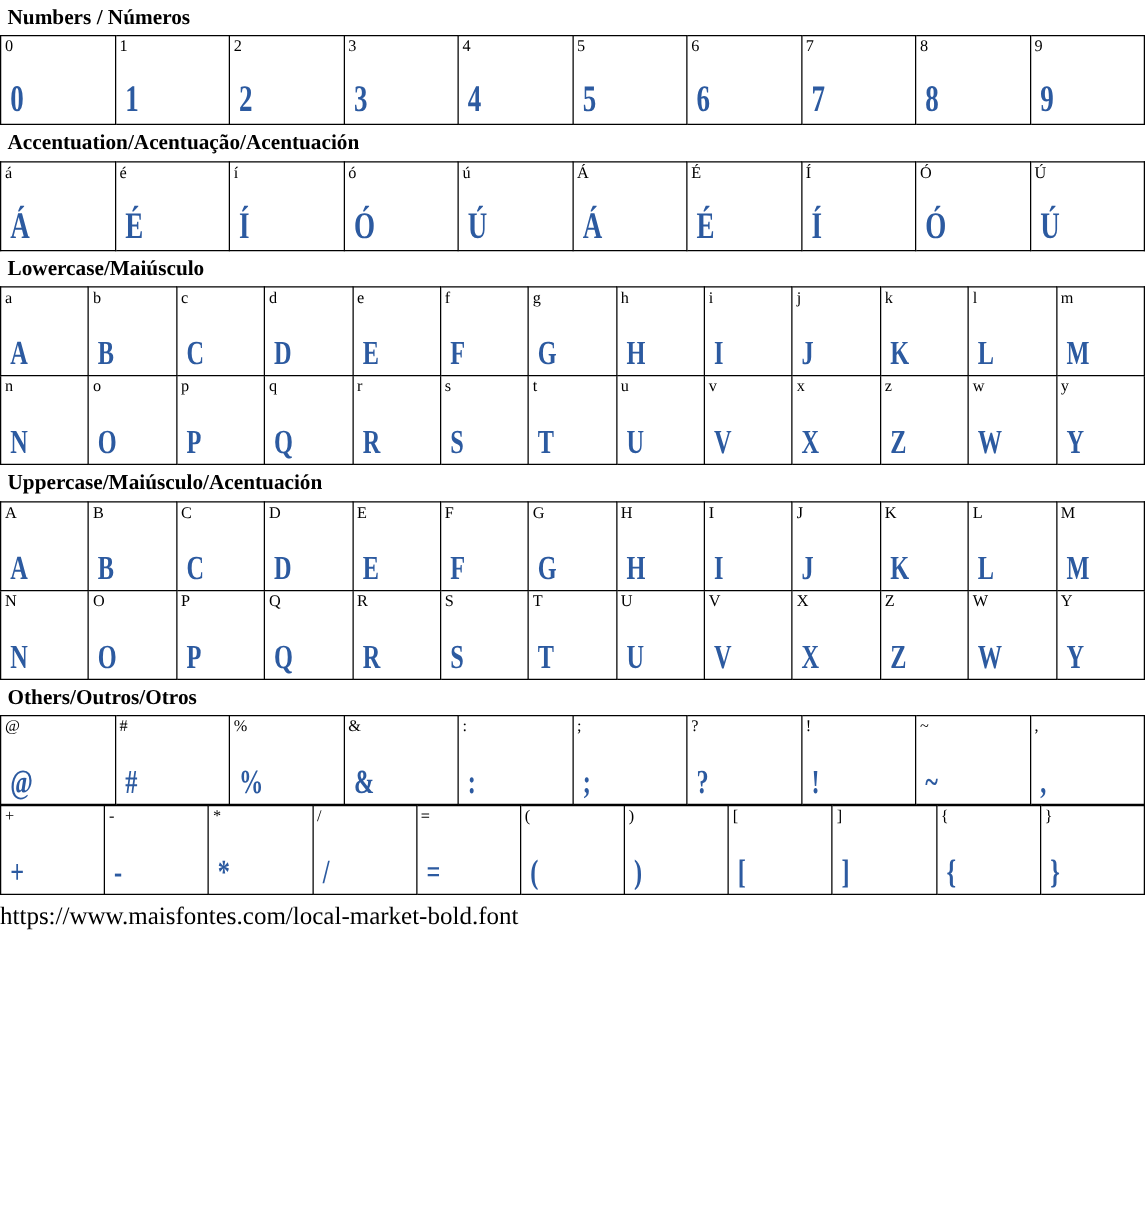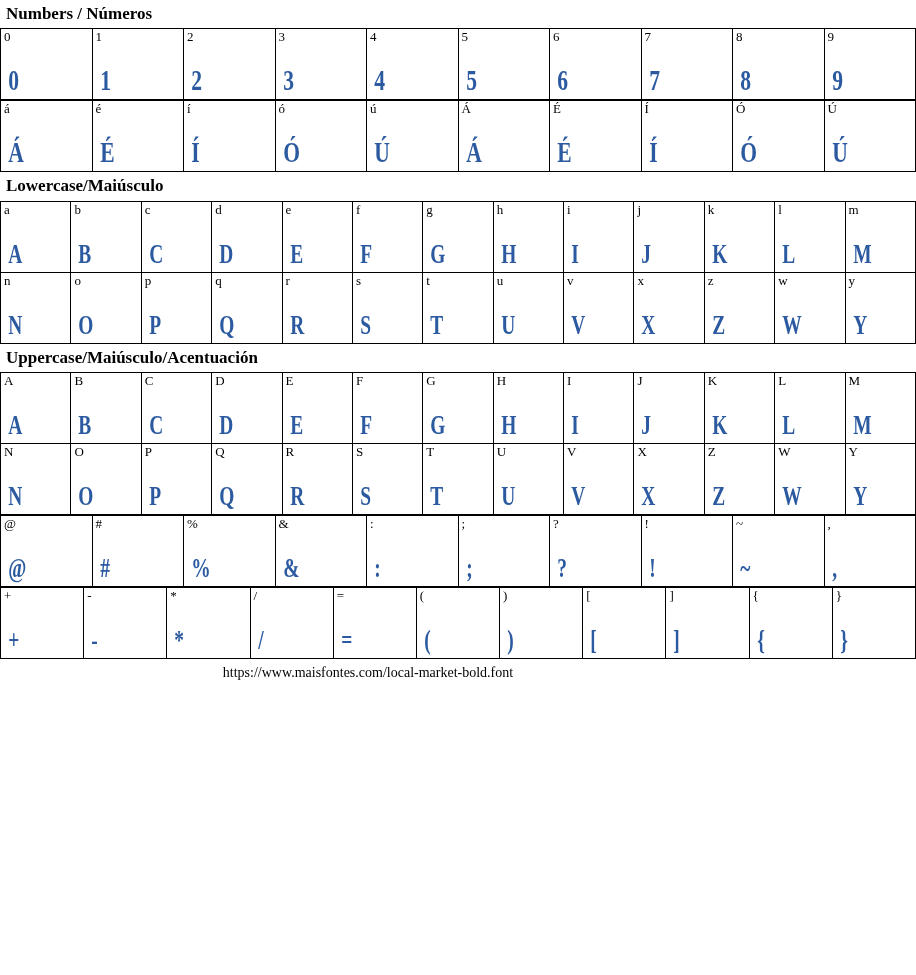--- a/index.html
+++ b/index.html
@@ -63,23 +63,23 @@
     line-height: 1;
     letter-spacing: 0.5px;
     font-weight: bold;
     font-stretch: condensed;
     transform: scaleX(0.72);
     transform-origin: left bottom;
   }
   
   .tbl-wrap { width: 916px; }
   .footer-url {
-    text-align: center;
+    text-align: left;
     font-family: "Liberation Serif", serif;
-    font-size: 14px;
+    font-size: 20px;
     color: #000000;
     padding: 6px 4px 0 0;
   }
   
   .glyph-small { font-size: 27px; }
 </style>
 </head>
 <body>
 
 <div class="page">
@@ -147,20 +147,21 @@
               <div class="cell">
           <div class="cell-label">9</div>
           <div class="cell-glyph">9</div>
         </div>
             </td>
       </tr>
     </tbody>
       </table>
   </div>
 
+  <div class="section-title">Accentuation/Acentuação/Acentuación</div>
   <div class="tbl-wrap">
     <table class="charmap">
       <tbody>
           <tr>
         <td>
               <div class="cell">
           <div class="cell-label">á</div>
           <div class="cell-glyph">Á</div>
         </div>
             </td>
@@ -552,20 +553,21 @@
               <div class="cell">
           <div class="cell-label">Y</div>
           <div class="cell-glyph glyph-small">Y</div>
         </div>
             </td>
       </tr>
     </tbody>
       </table>
   </div>
 
+  <div class="section-title">Others/Outros/Otros</div>
   <div class="tbl-wrap">
     <table class="charmap">
       <tbody>
           <tr>
         <td>
               <div class="cell">
           <div class="cell-label">@</div>
           <div class="cell-glyph glyph-small">@</div>
         </div>
             </td>

